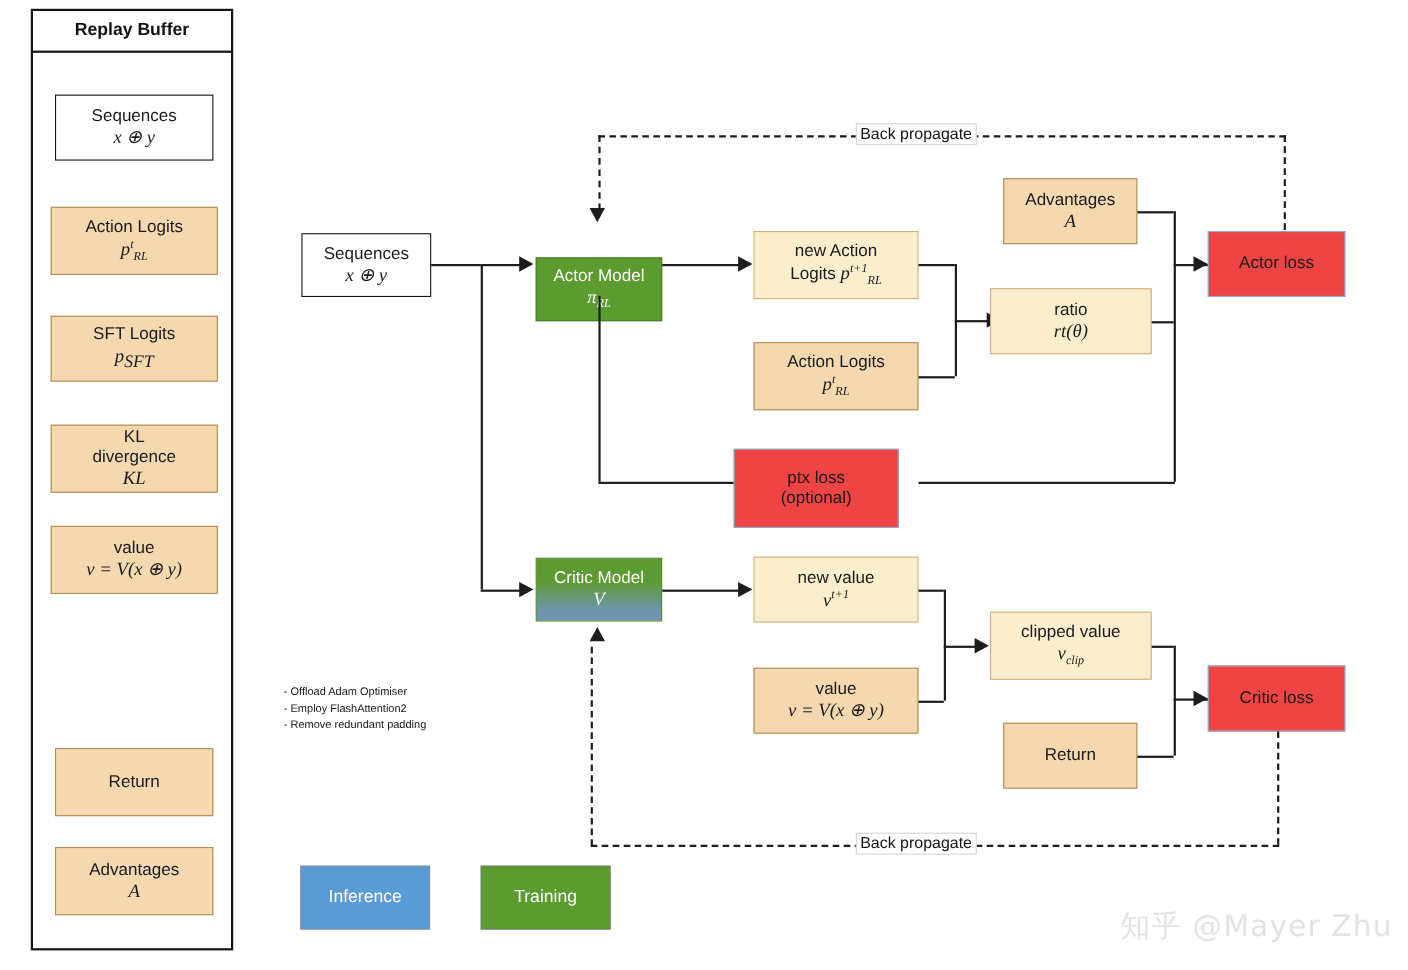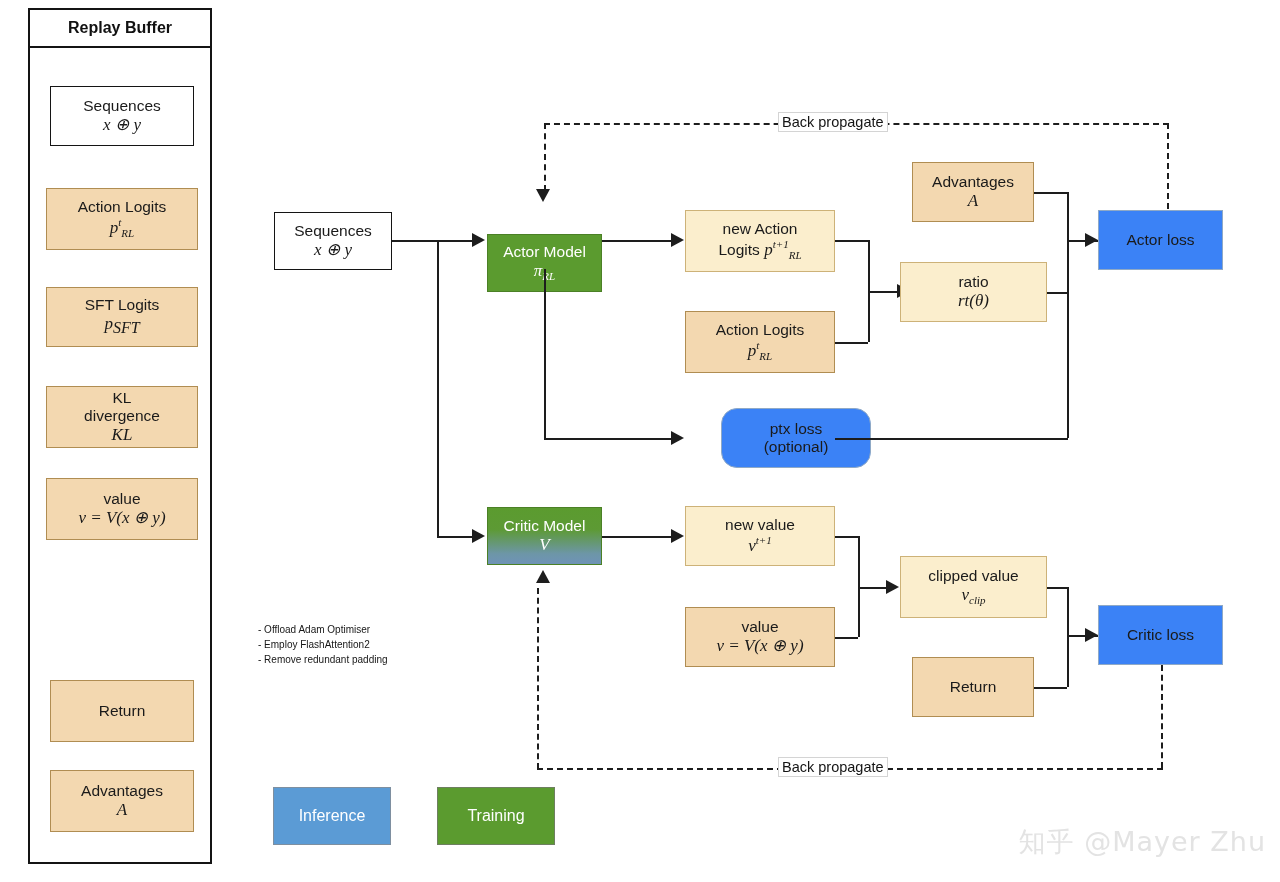--- a/index.html
+++ b/index.html
@@ -26,21 +26,21 @@
   }
   .node .l1 { display:block; }
   .node .l2 { display:block; }
 
   .mathy { font-family: "Liberation Serif", serif; font-style: italic; font-size: 17px; text-align: right; }
 
   
   .f-white { background:#ffffff; border:1.6px solid #141414; }
   .f-tan   { background:#f3d8b0; border:1.4px solid #b08d52; }
   .f-cream { background:#fbeecd; border:1.4px solid #cdb278; }
-  .f-blue  { background:#3b82f6; border:1.4px solid #8fa9c6; }
+  .f-blue  { background:#ef4444; border:1.4px solid #8fa9c6; }
   .f-green { background:#5b9b2f; border:1.4px solid #4b8026; color:#ffffff;margin-top:23px; }
   .f-grad  { background:linear-gradient(180deg,#5b9b2f 0%,#5d9a34 38%,#6d96a8 82%,#6f93b6 100%);
              border:1.4px solid #4b8026; color:#ffffff; }
   .f-legend-blue { background:#5b9bd5; border:1.4px solid #7e8fa0; color:#ffffff; }
   .f-legend-green{ background:#5b9b2f; border:1.4px solid #6e7f60; color:#ffffff; }
 
   
   #replay-panel {
     position:absolute; left:28px; top:8px; width:184px; height:856px;
     background:#ffffff; border:2.2px solid #141414;
@@ -193,21 +193,21 @@
   <div class="hline" style="left:1034px; top:192px; width:33px;"></div>
   <div class="hline" style="left:1047px; top:292px; width:20px;"></div>
   <div class="vline" style="left:1067px; top:192px; height:246px;"></div>
   <div class="hline" style="left:1067px; top:240px; width:32px;"></div>
   <div class="arrow-r" style="left:1085px; top:233px;"></div>
 
   <div class="node f-blue" style="left:1098px; top:210px; width:125px; height:60px;">
     <span class="l1">Actor loss</span>
   </div>
 
-  <div class="node f-blue" style="left:721px; top:408px; width:150px; height:60px;border-radius:16px;">
+  <div class="node f-blue" style="left:667px; top:408px; width:150px; height:72px;">
     <span class="l1">ptx loss</span>
     <span class="l1">(optional)</span>
   </div>
   <div class="hline" style="left:835px; top:438px; width:233px;"></div>
 
   <div class="node f-grad" style="left:487px; top:507px; width:115px; height:58px;">
     <span class="l1">Critic Model</span>
     <span class="l2 mathy"><i>V</i></span>
   </div>
 

